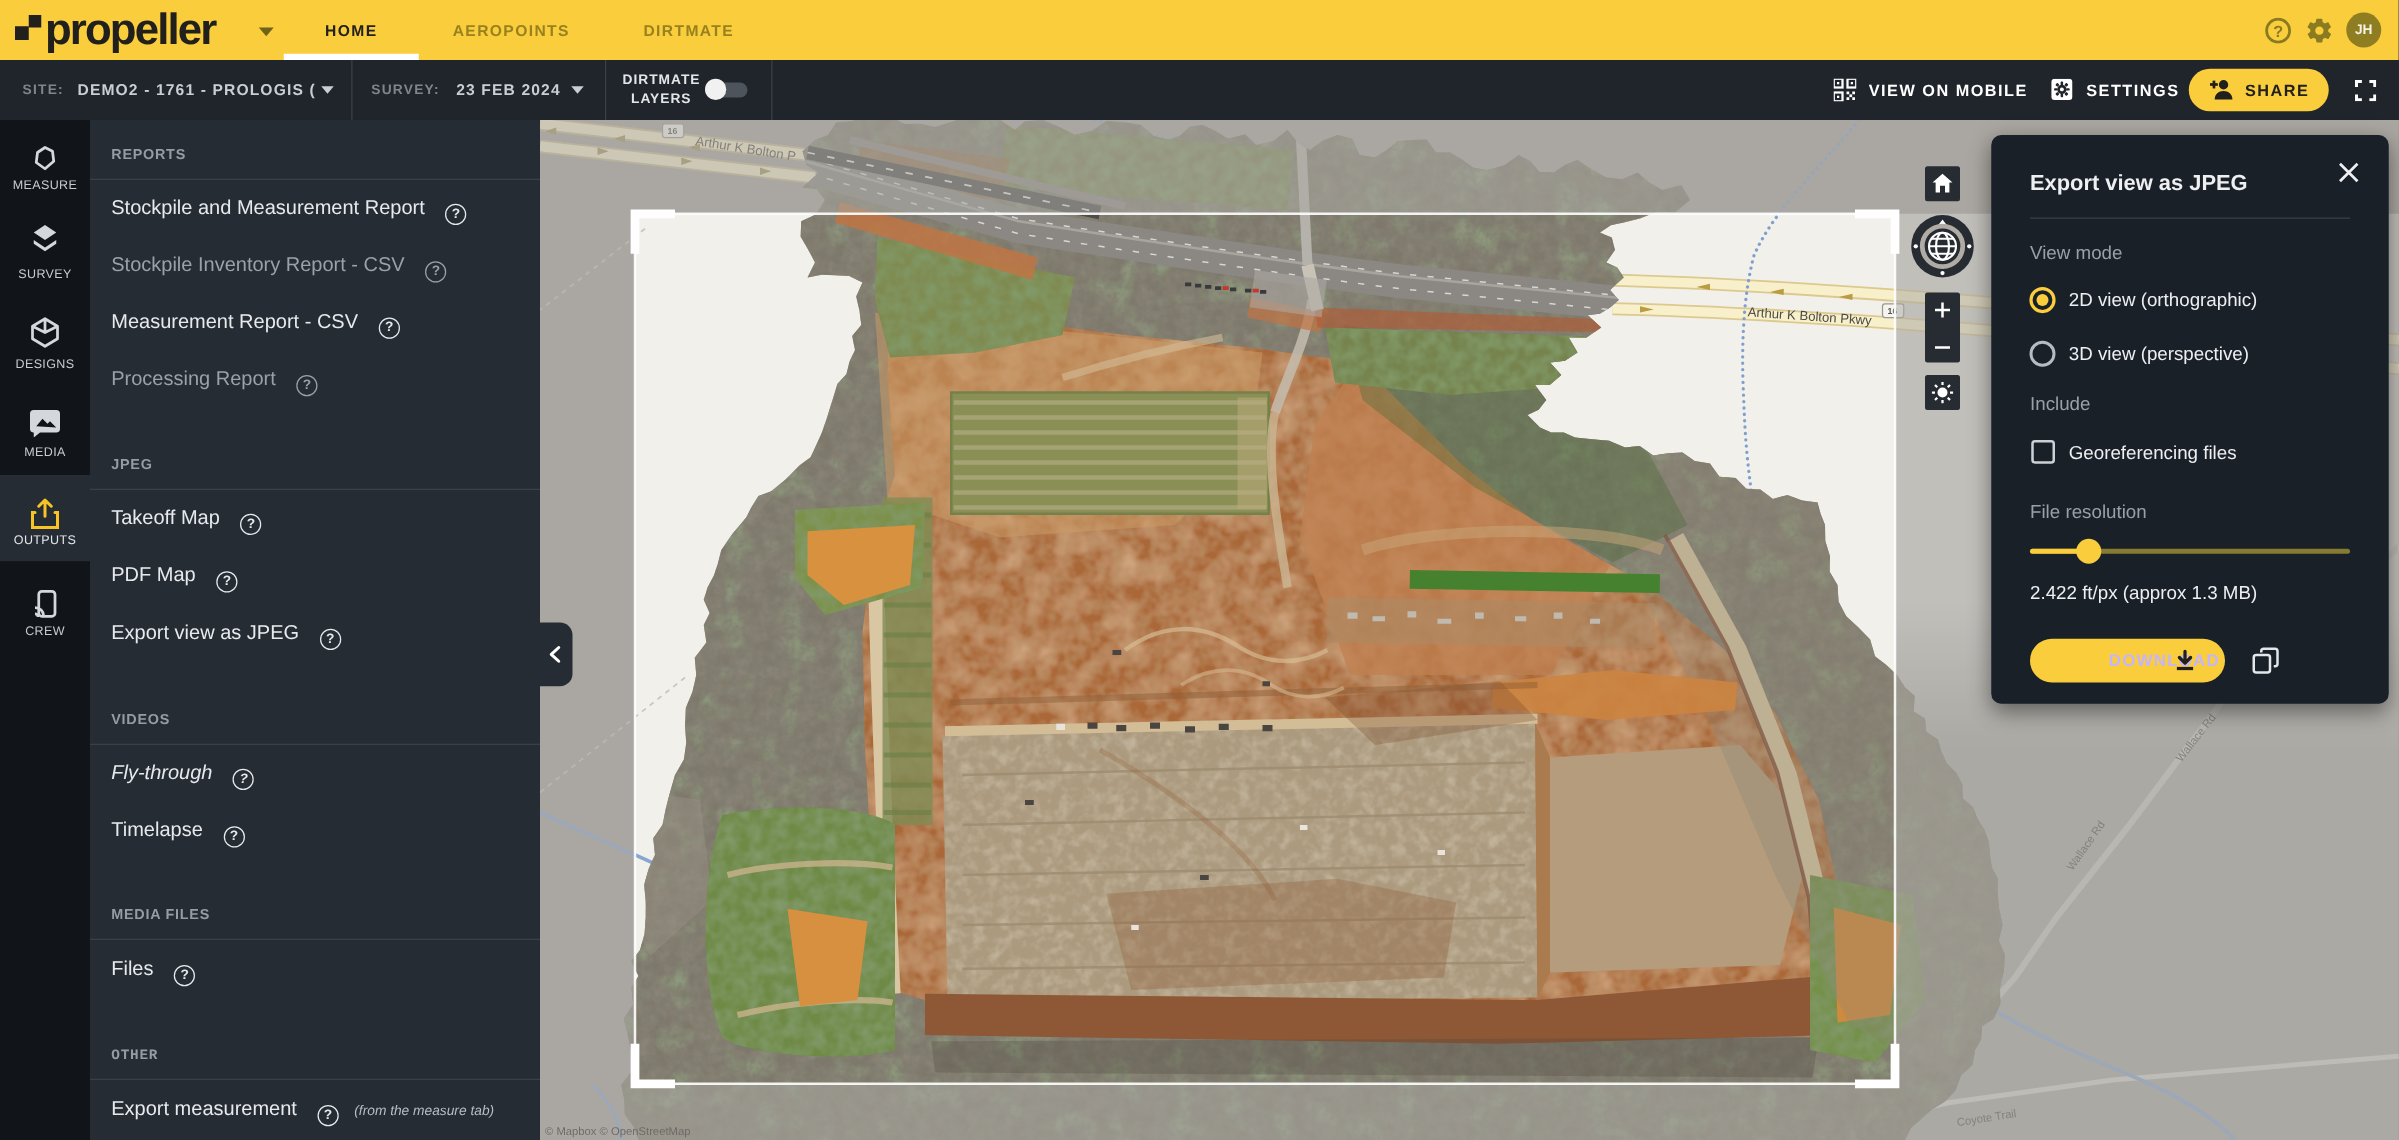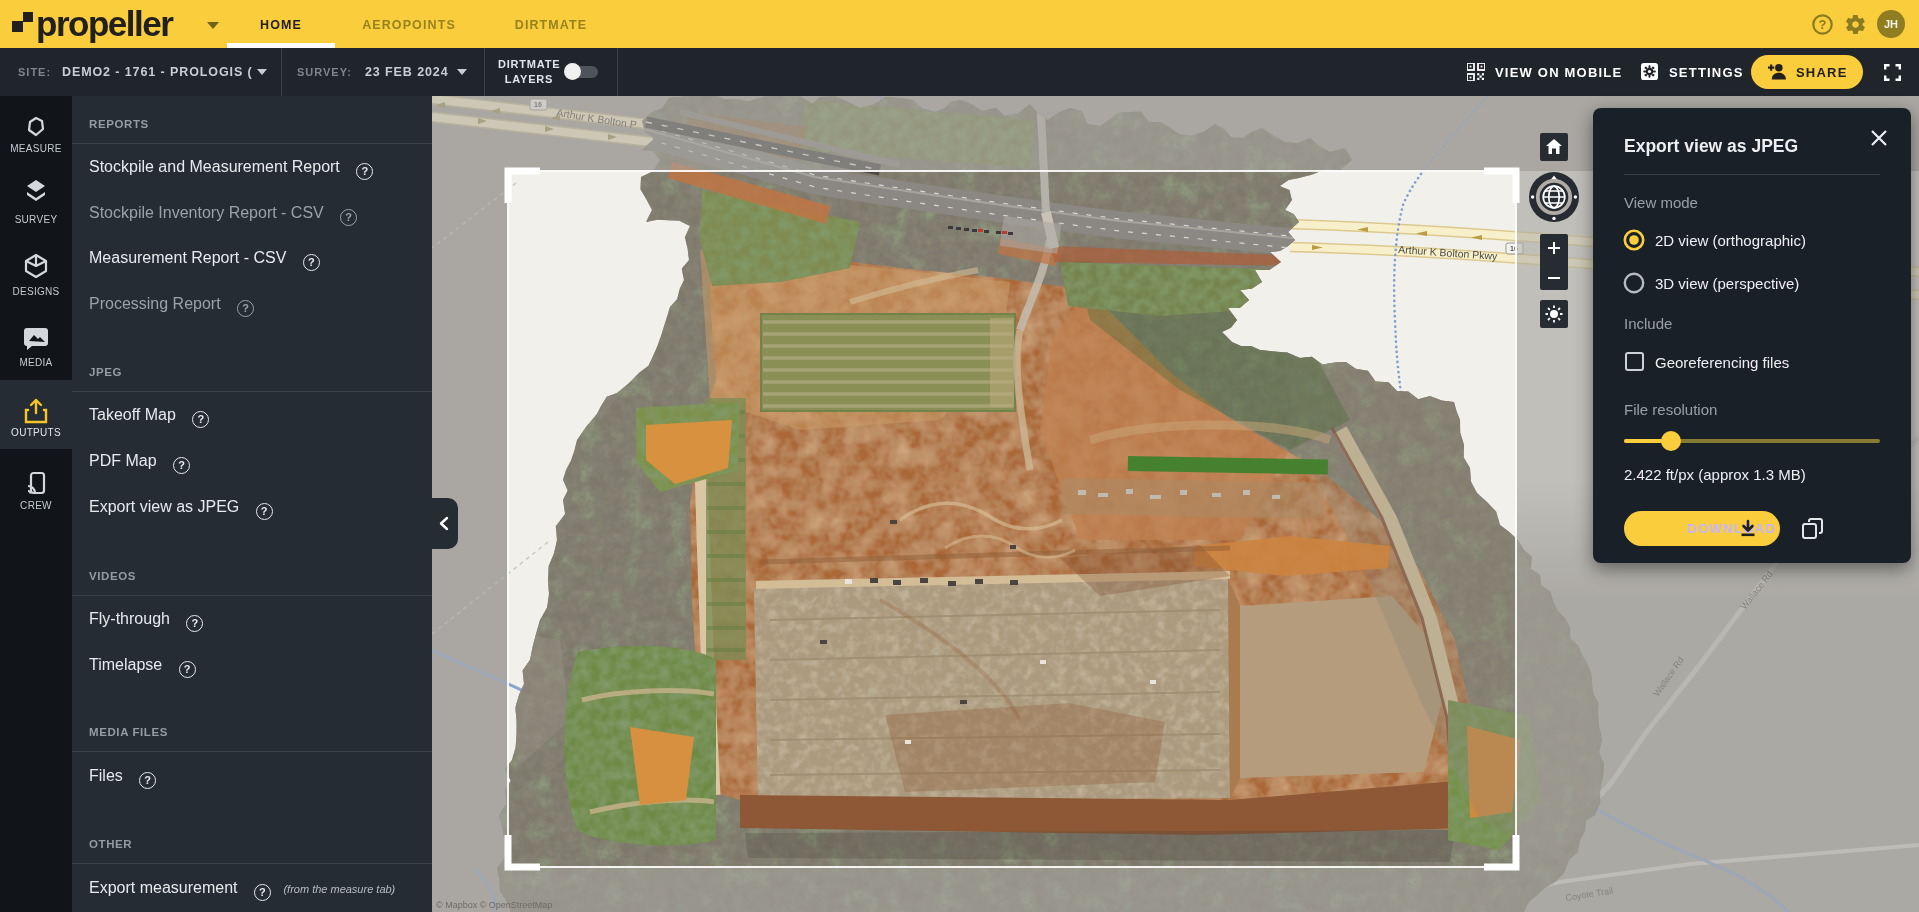--- a/index.html
+++ b/index.html
@@ -529,31 +529,31 @@
     <div class="item" style="top:310px;">Takeoff Map <span class="qm">?</span></div>
 
     <div class="item" style="top:356px;">PDF Map <span class="qm">?</span></div>
 
     <div class="item" style="top:402px;">Export view as JPEG <span class="qm">?</span></div>
 
     <div class="sechead" style="top:474px;">VIDEOS</div>
 
     <div class="secline" style="top:499px;"></div>
 
-    <div class="item" style="top:514px;">Fly-through <span class="qm">?</span></div>
+    <div class="item" style="top:514px;font-style:italic;">Fly-through <span class="qm">?</span></div>
 
     <div class="item" style="top:560px;">Timelapse <span class="qm">?</span></div>
 
     <div class="sechead" style="top:630px;">MEDIA FILES</div>
 
     <div class="secline" style="top:655px;"></div>
 
     <div class="item" style="top:671px;">Files <span class="qm">?</span></div>
 
-    <div class="sechead" style="top:742px;">OTHER</div>
+    <div class="sechead" style="top:742px;font-family:Liberation Mono, monospace;">OTHER</div>
 
     <div class="secline" style="top:767px;"></div>
 
     <div class="item" style="top:783px;">Export measurement <span class="qm">?</span> <span style="font-size:11px; font-style:italic; color:#B9BEC4; margin-left:8px;">(from the measure tab)</span></div>
   </div>
 
   <div id="handle"><svg width="26" height="51" viewBox="0 0 26 51">
         <path d="M15 20 L9 25.5 L15 31" fill="none" stroke="#FFF" stroke-width="2.4" stroke-linecap="round" stroke-linejoin="round"></path>
       </svg></div>
 

